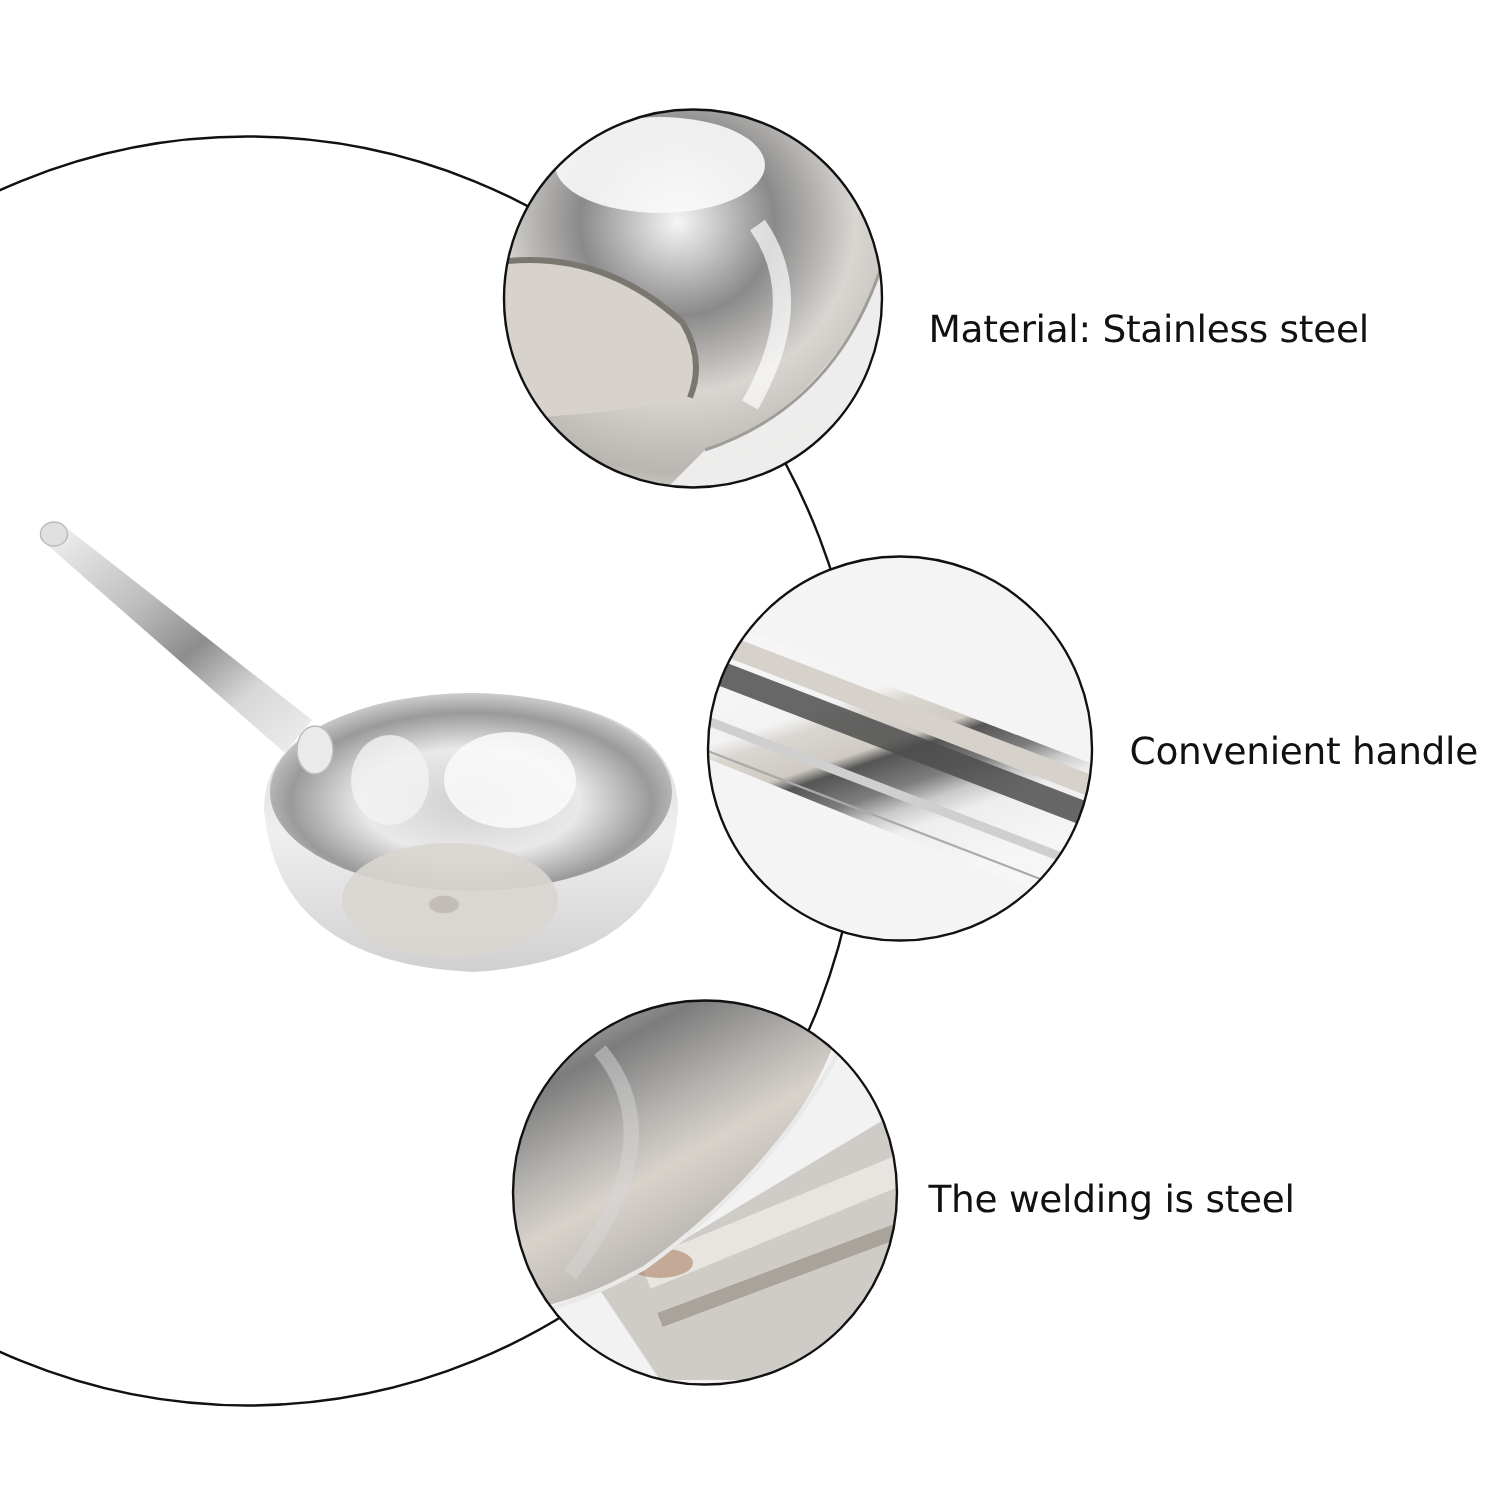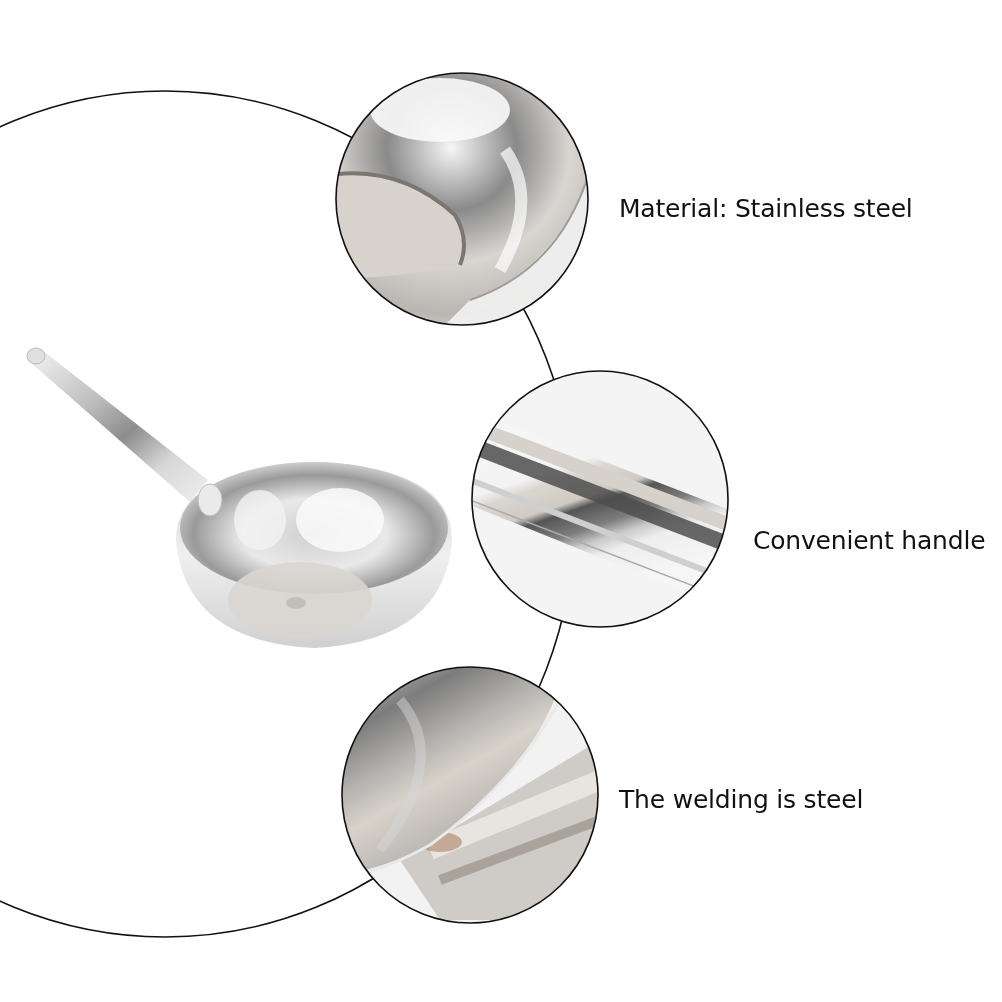--- a/index.html
+++ b/index.html
@@ -121,15 +121,15 @@
       <path d="M440 880 L600 820" stroke="#aaa39c" stroke-width="10"></path>
       <ellipse cx="440" cy="842" rx="22" ry="10" fill="#a5795a" opacity="0.55"></ellipse>
       <path d="M340 665 L565 665 Q545 760 430 845 Q380 870 340 875 Z" fill="url(#circle3Grad)"></path>
       <path d="M565 690 Q520 780 430 845 Q385 870 345 878" fill="none" stroke="#e9e9e9" stroke-width="3"></path>
       <path d="M400 700 Q450 760 380 850" fill="none" stroke="#d5d5d5" stroke-width="10" opacity="0.5"></path>
     </g>
     <circle cx="470" cy="795" r="128" fill="none" stroke="#111" stroke-width="1.6"></circle>
   </g>
 </svg>
 
-<div class="label" style="left:619px; top:194px;">Material: Stainless steel</div>
-<div class="label" style="left:753px; top:486px;margin-top:40px;">Convenient handle</div>
+<div class="label" style="left:619px; top:205px;">Material: Stainless steel</div>
+<div class="label" style="left:753px; top:486px;">Convenient handle</div>
 <div class="label" style="left:619px; top:785px;">The welding is steel</div>
 
 </body></html>

